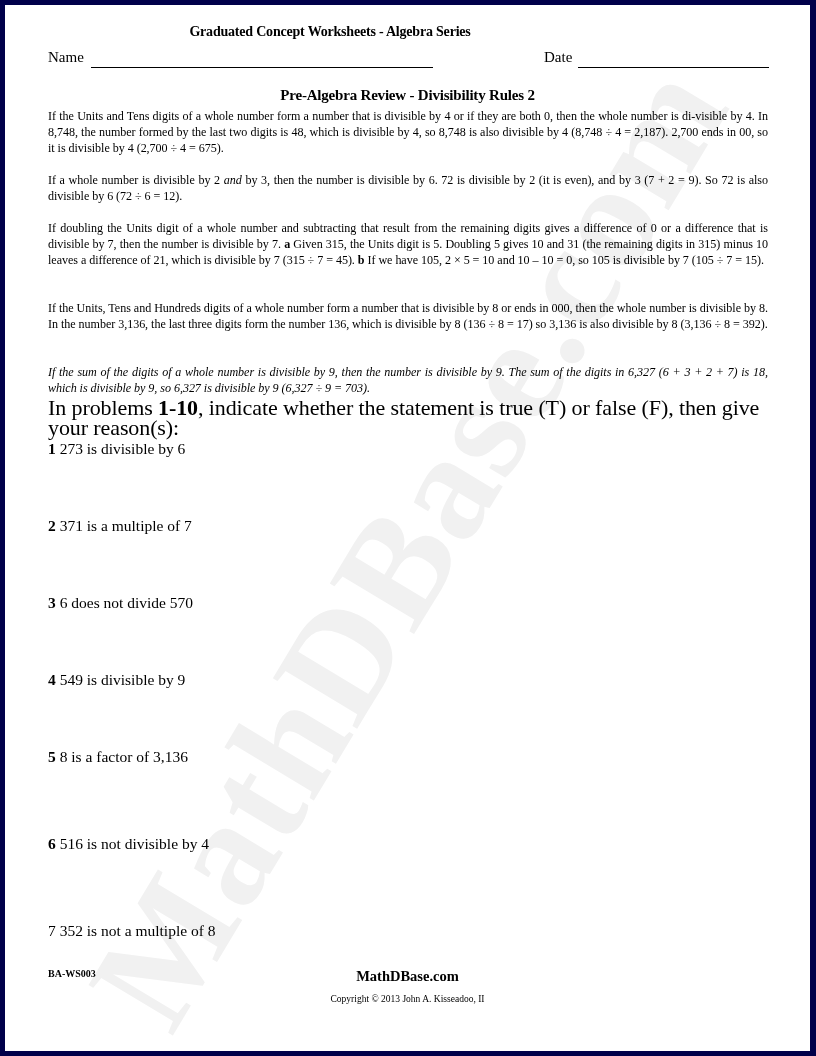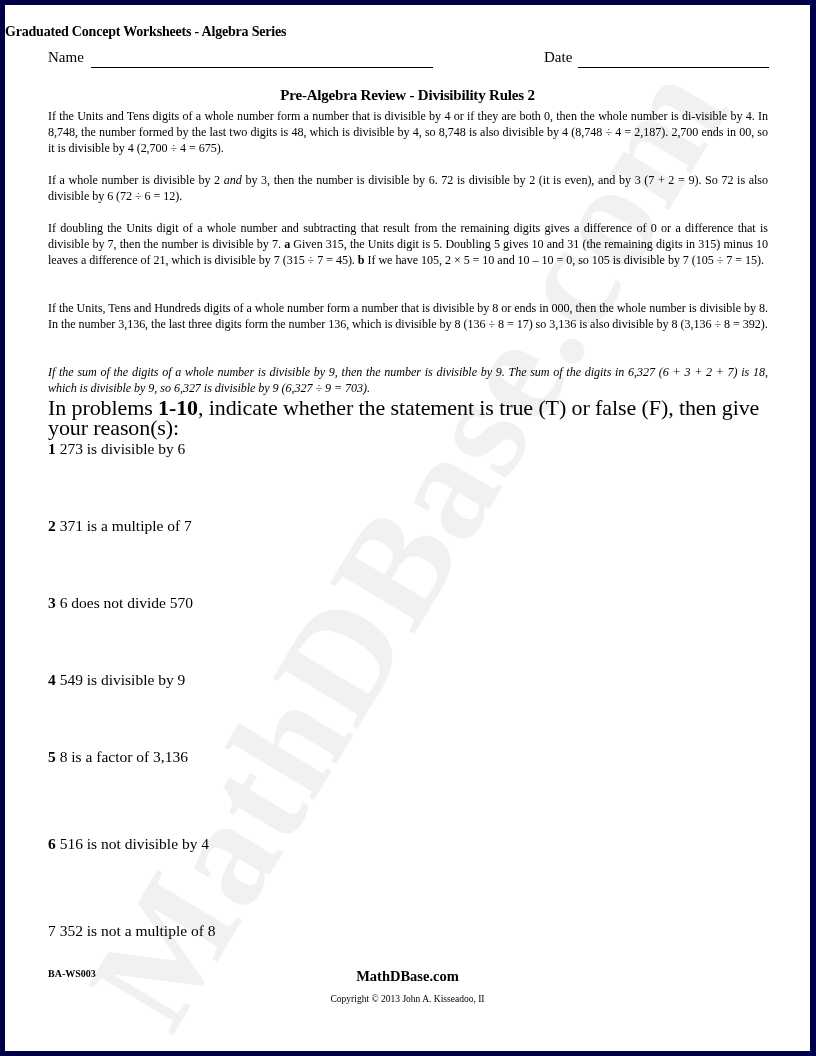--- a/index.html
+++ b/index.html
@@ -17,21 +17,21 @@
   .watermark {
     position: absolute; left: 403px; top: 540px;
     transform: translate(-50%, -50%) rotate(-59deg);
     font-family: "Liberation Serif", "DejaVu Serif", serif;
     font-weight: bold; font-size: 150px; white-space: nowrap;
     color: #f1f1f1; letter-spacing: 2px; z-index: 0;
     pointer-events: none; user-select: none;
   }
   .content { position: absolute; left: 0; top: 0; width: 805px; height: 1046px; z-index: 1; }
   .series-title {
-    position: absolute; top: 19px; left: 0; width: 650px; text-align: left;
+    position: absolute; top: 19px; left: 0; width: 650px; text-align: center;
     font-weight: bold; font-size: 14px; letter-spacing: -0.2px;
   }
   .name-label { position: absolute; left: 43px; top: 44px; font-size: 15px; }
   .name-line { position: absolute; left: 86px; top: 62px; width: 342px; border-bottom: 1.5px solid #000; }
   .date-label { position: absolute; left: 539px; top: 44px; font-size: 15px; }
   .date-line { position: absolute; left: 573px; top: 62px; width: 191px; border-bottom: 1.5px solid #000; }
   .worksheet-title {
     position: absolute; top: 82px; left: 0; width: 805px; text-align: center;
     font-weight: bold; font-size: 15px; letter-spacing: -0.2px;
   }

